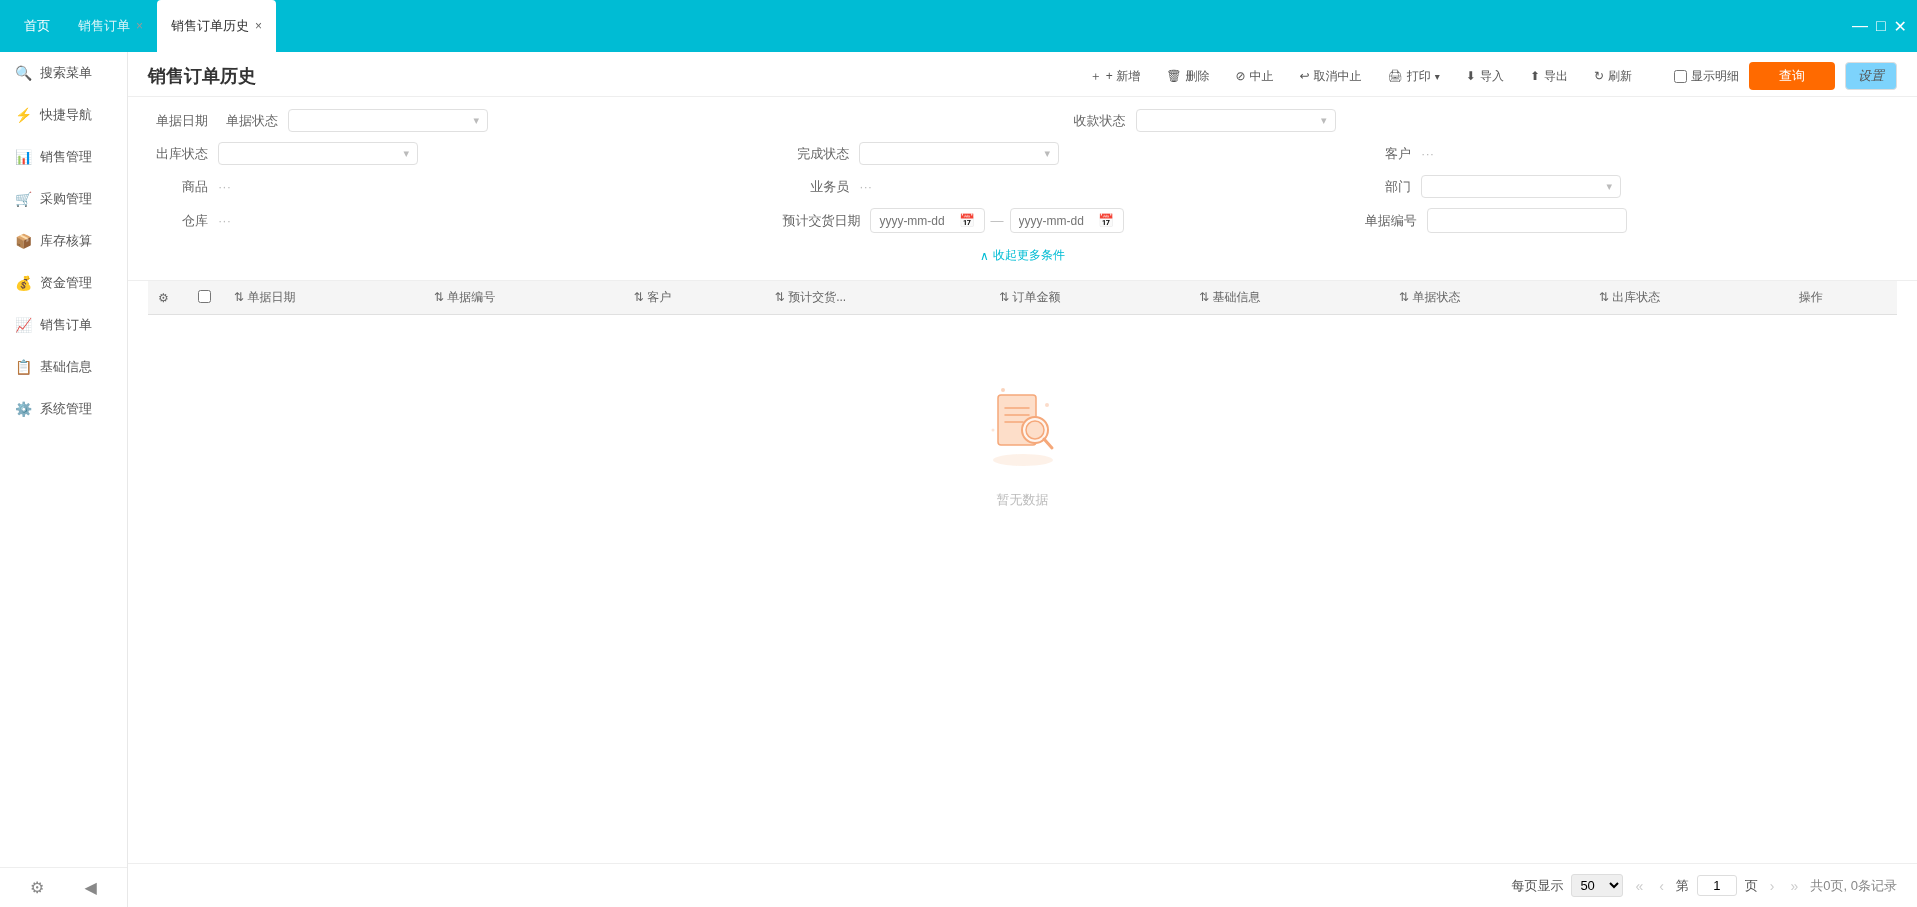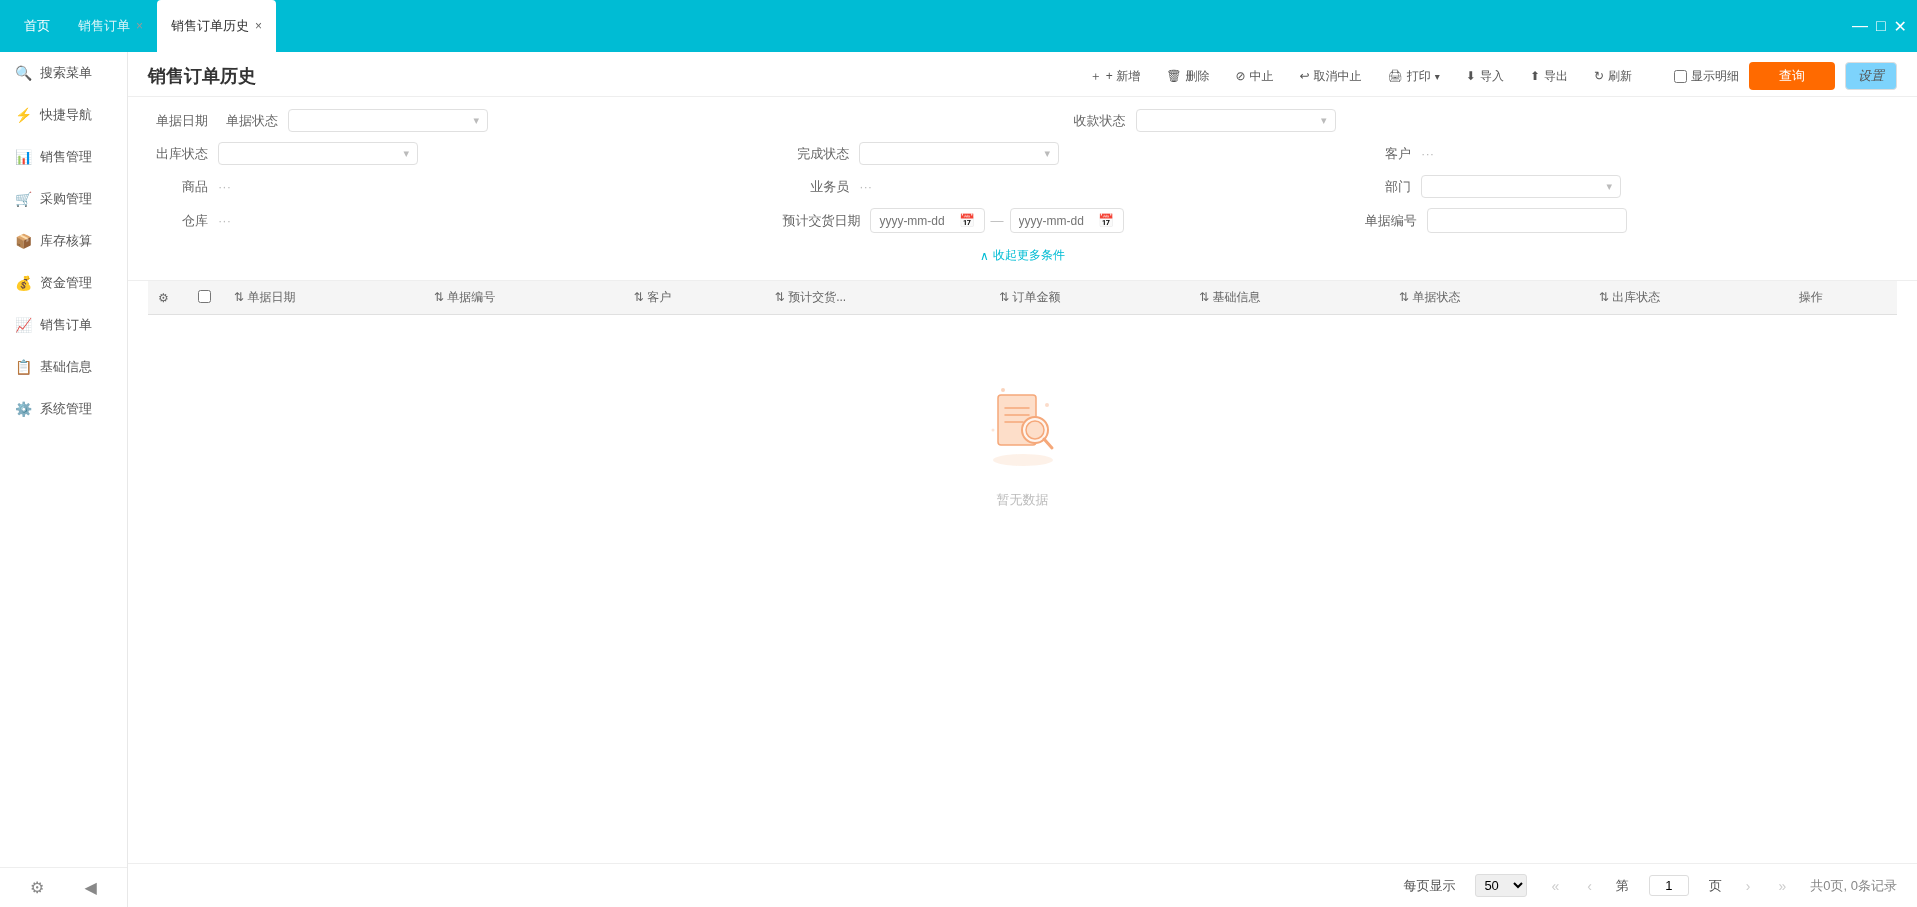--- a/index.html
+++ b/index.html
@@ -68,21 +68,21 @@
     .data-table { width: 100%; border-collapse: collapse; }
     .data-table th { background: #f5f5f5; border-bottom: 1px solid #e0e0e0; padding: 8px 10px; font-size: 12px; color: #666; font-weight: normal; text-align: left; white-space: nowrap; }
     .th-settings { width: 40px; text-align: center; }
     .th-check { width: 36px; text-align: center; }
 
     
     .empty-state { display: flex; flex-direction: column; align-items: center; justify-content: center; padding: 60px 0; }
     .empty-text { color: #bbb; font-size: 13px; margin-top: 16px; }
 
     
-    .pagination-bar { display: flex; align-items: center; justify-content: flex-end; padding: 10px 20px; border-top: 1px solid #eee; gap: 20px; font-size: 13px; color: #555; background: white; flex-shrink: 0; }
+    .pagination-bar { display: flex; align-items: center; justify-content: flex-end; padding: 10px 20px; border-top: 1px solid #eee; gap: 8px; font-size: 13px; color: #555; background: white; flex-shrink: 0; }
     .page-select { border: 1px solid #ddd; border-radius: 3px; padding: 2px 4px; font-size: 13px; }
     .page-input { border: 1px solid #ddd; border-radius: 3px; padding: 2px 6px; width: 40px; font-size: 13px; text-align: center; }
     .page-btn { background: none; border: none; cursor: pointer; color: #555; font-size: 14px; padding: 2px 4px; }
     .page-btn:disabled { color: #ccc; cursor: default; }
     .page-info { color: #888; }
 
     
     .empty-svg { width: 100px; height: 100px; }
   </style>
 </head>

